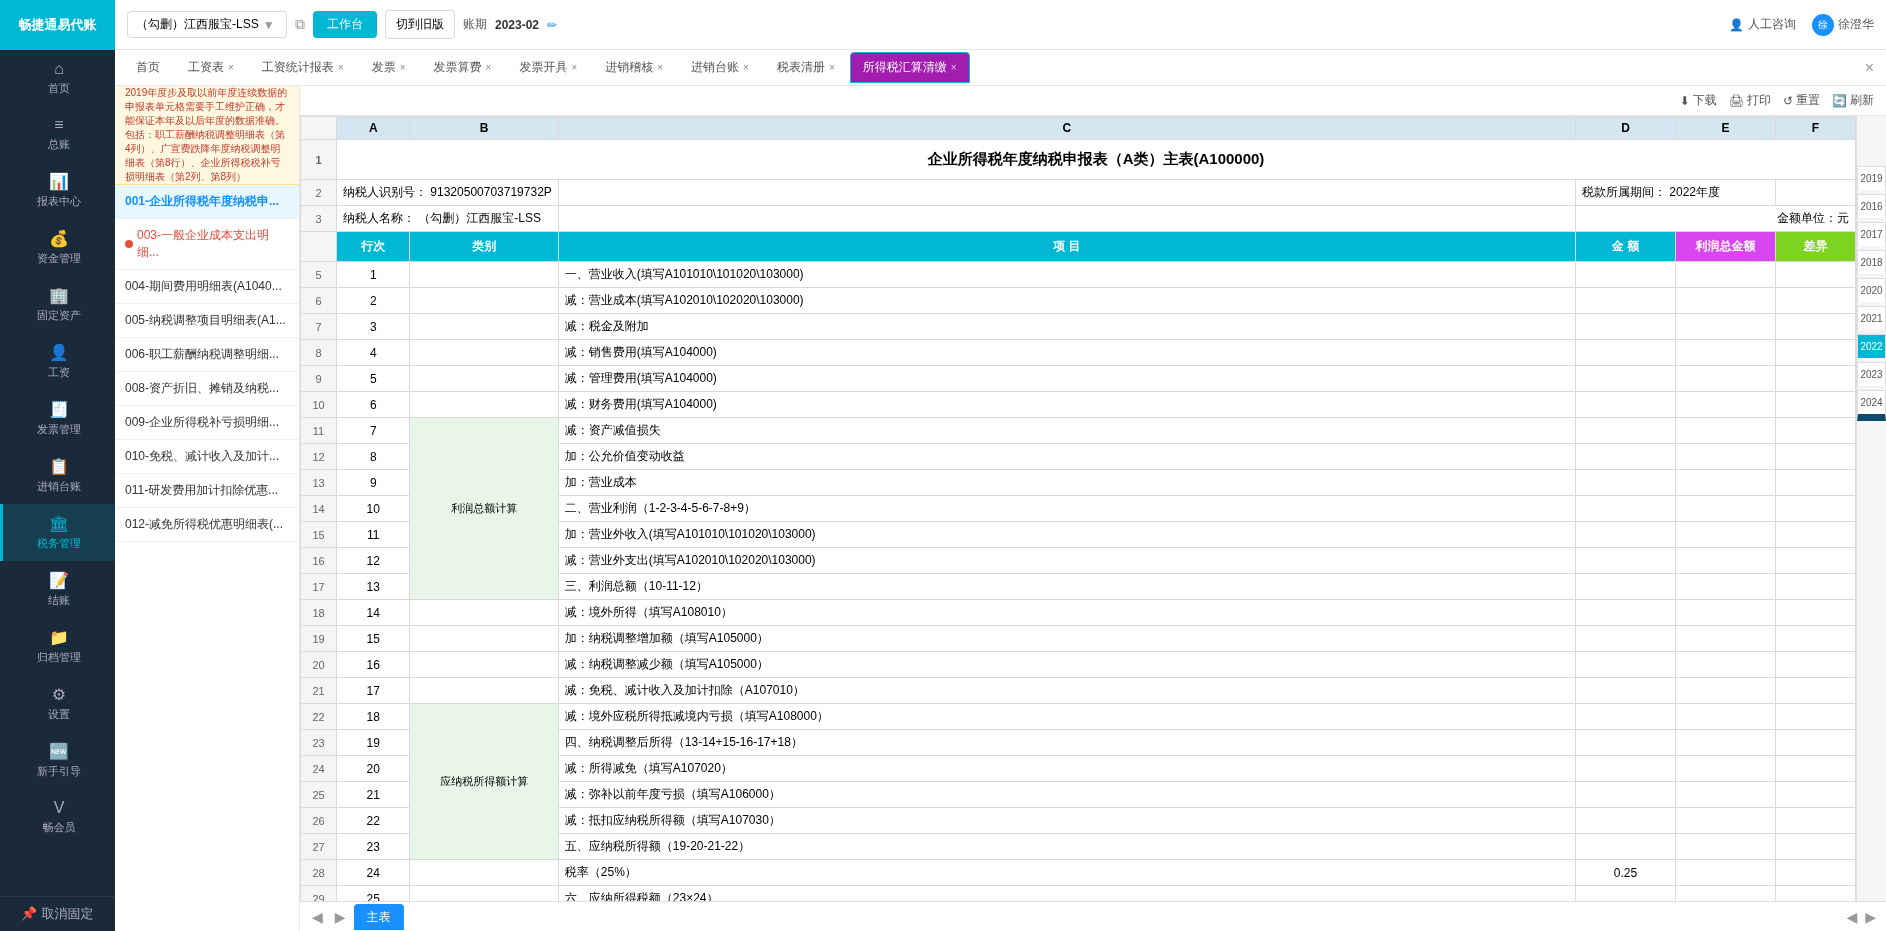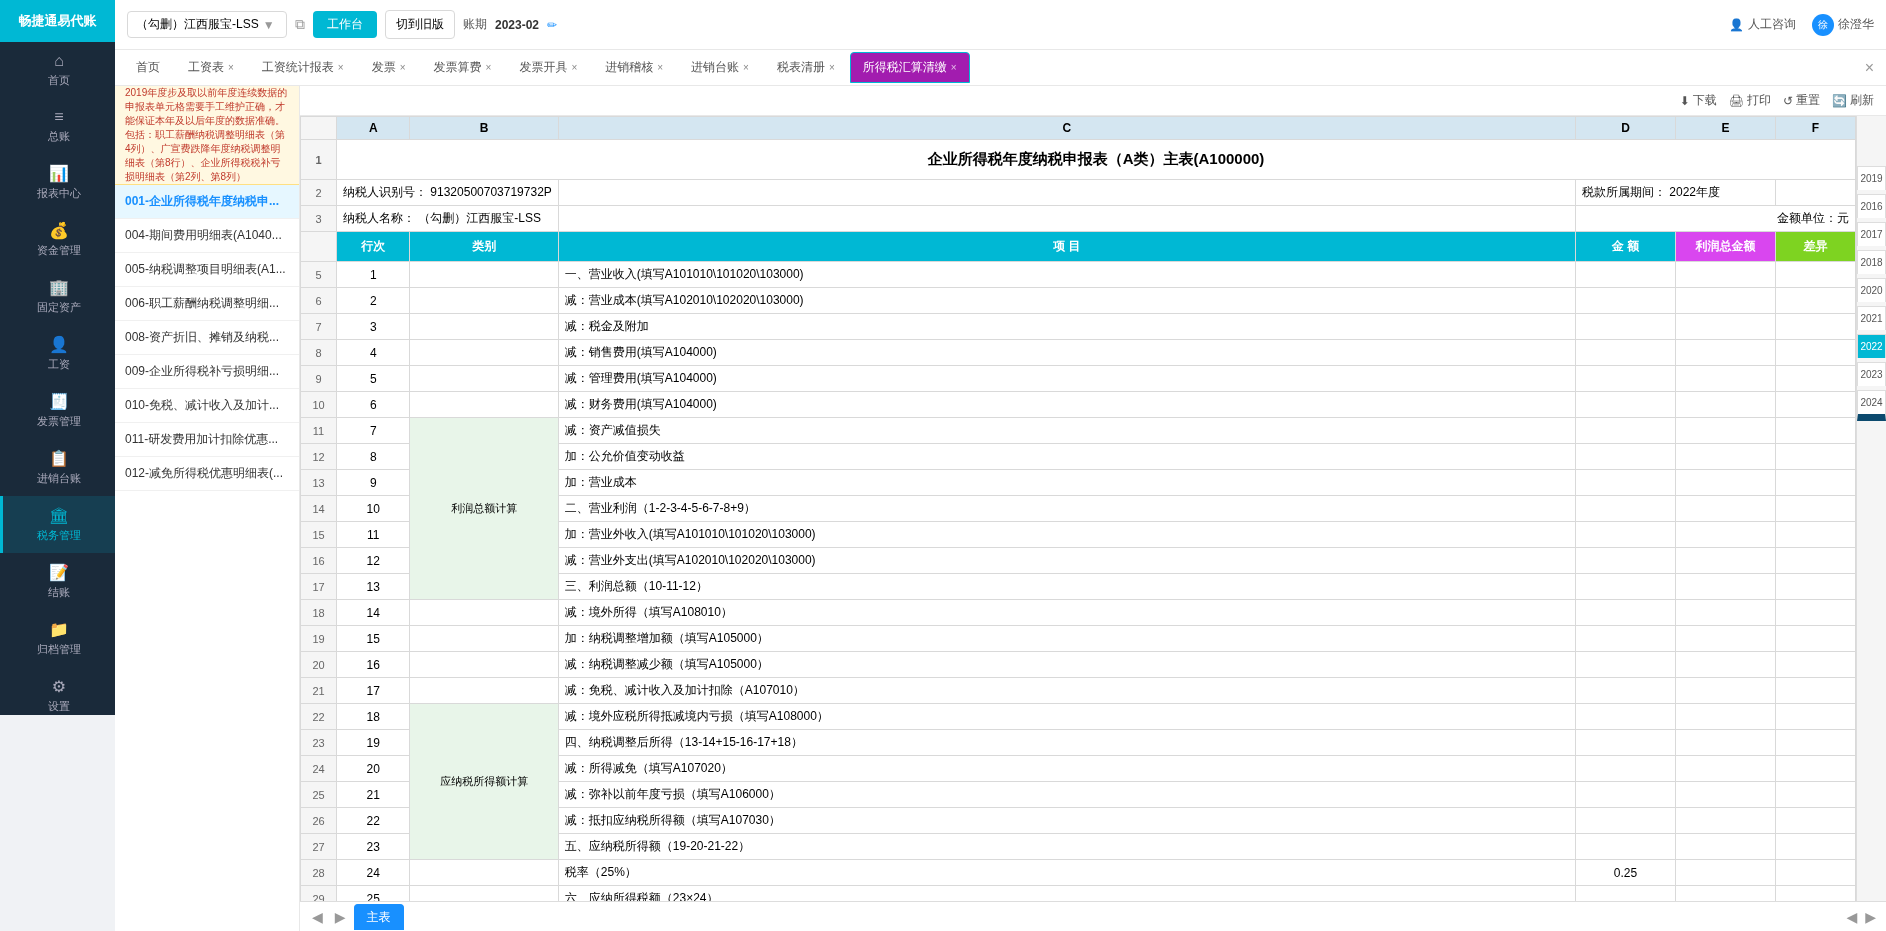--- a/index.html
+++ b/index.html
@@ -5,21 +5,21 @@
     * { margin: 0; padding: 0; box-sizing: border-box; }
     body { font-family: 'Microsoft YaHei', sans-serif; font-size: 12px; background: #f0f2f5; overflow: hidden; display: flex; height: 931px; }
 
     
     .sidebar {
       width: 115px;
       background: #1a2a3a;
       display: flex;
       flex-direction: column;
       flex-shrink: 0;
-      height: 715px;
+      height: 931px;
       overflow: hidden;
     }
     .sidebar-logo {
       background: #00b8d4;
       padding: 12px 8px;
       color: white;
       font-size: 13px;
       font-weight: bold;
       text-align: center;
       height: 50px;
@@ -475,20 +475,24 @@
     <span class="nav-close-all">×</span>
   </div>
 
   <div class="content-area">
 
     <div class="left-panel">
       <div class="warning-banner" style="font-size:10px;line-height:1.4;color:#c0392b">2019年度步及取以前年度连续数据的申报表单元格需要手工维护正确，才能保证本年及以后年度的数据准确。包括：职工薪酬纳税调整明细表（第4列）、广宣费跌降年度纳税调整明细表（第8行）、企业所得税税补亏损明细表（第2列、第8列）</div>
 
       <div class="list-item active">
         <span>001-企业所得税年度纳税申...</span>
+      </div>
+      <div class="list-item error">
+        <span class="list-item-dot dot-red"></span>
+        <span>003-一般企业成本支出明细...</span>
       </div>
       <div class="list-item">
         <span>004-期间费用明细表(A1040...</span>
       </div>
       <div class="list-item">
         <span>005-纳税调整项目明细表(A1...</span>
       </div>
       <div class="list-item">
         <span>006-职工薪酬纳税调整明细...</span>
       </div>

